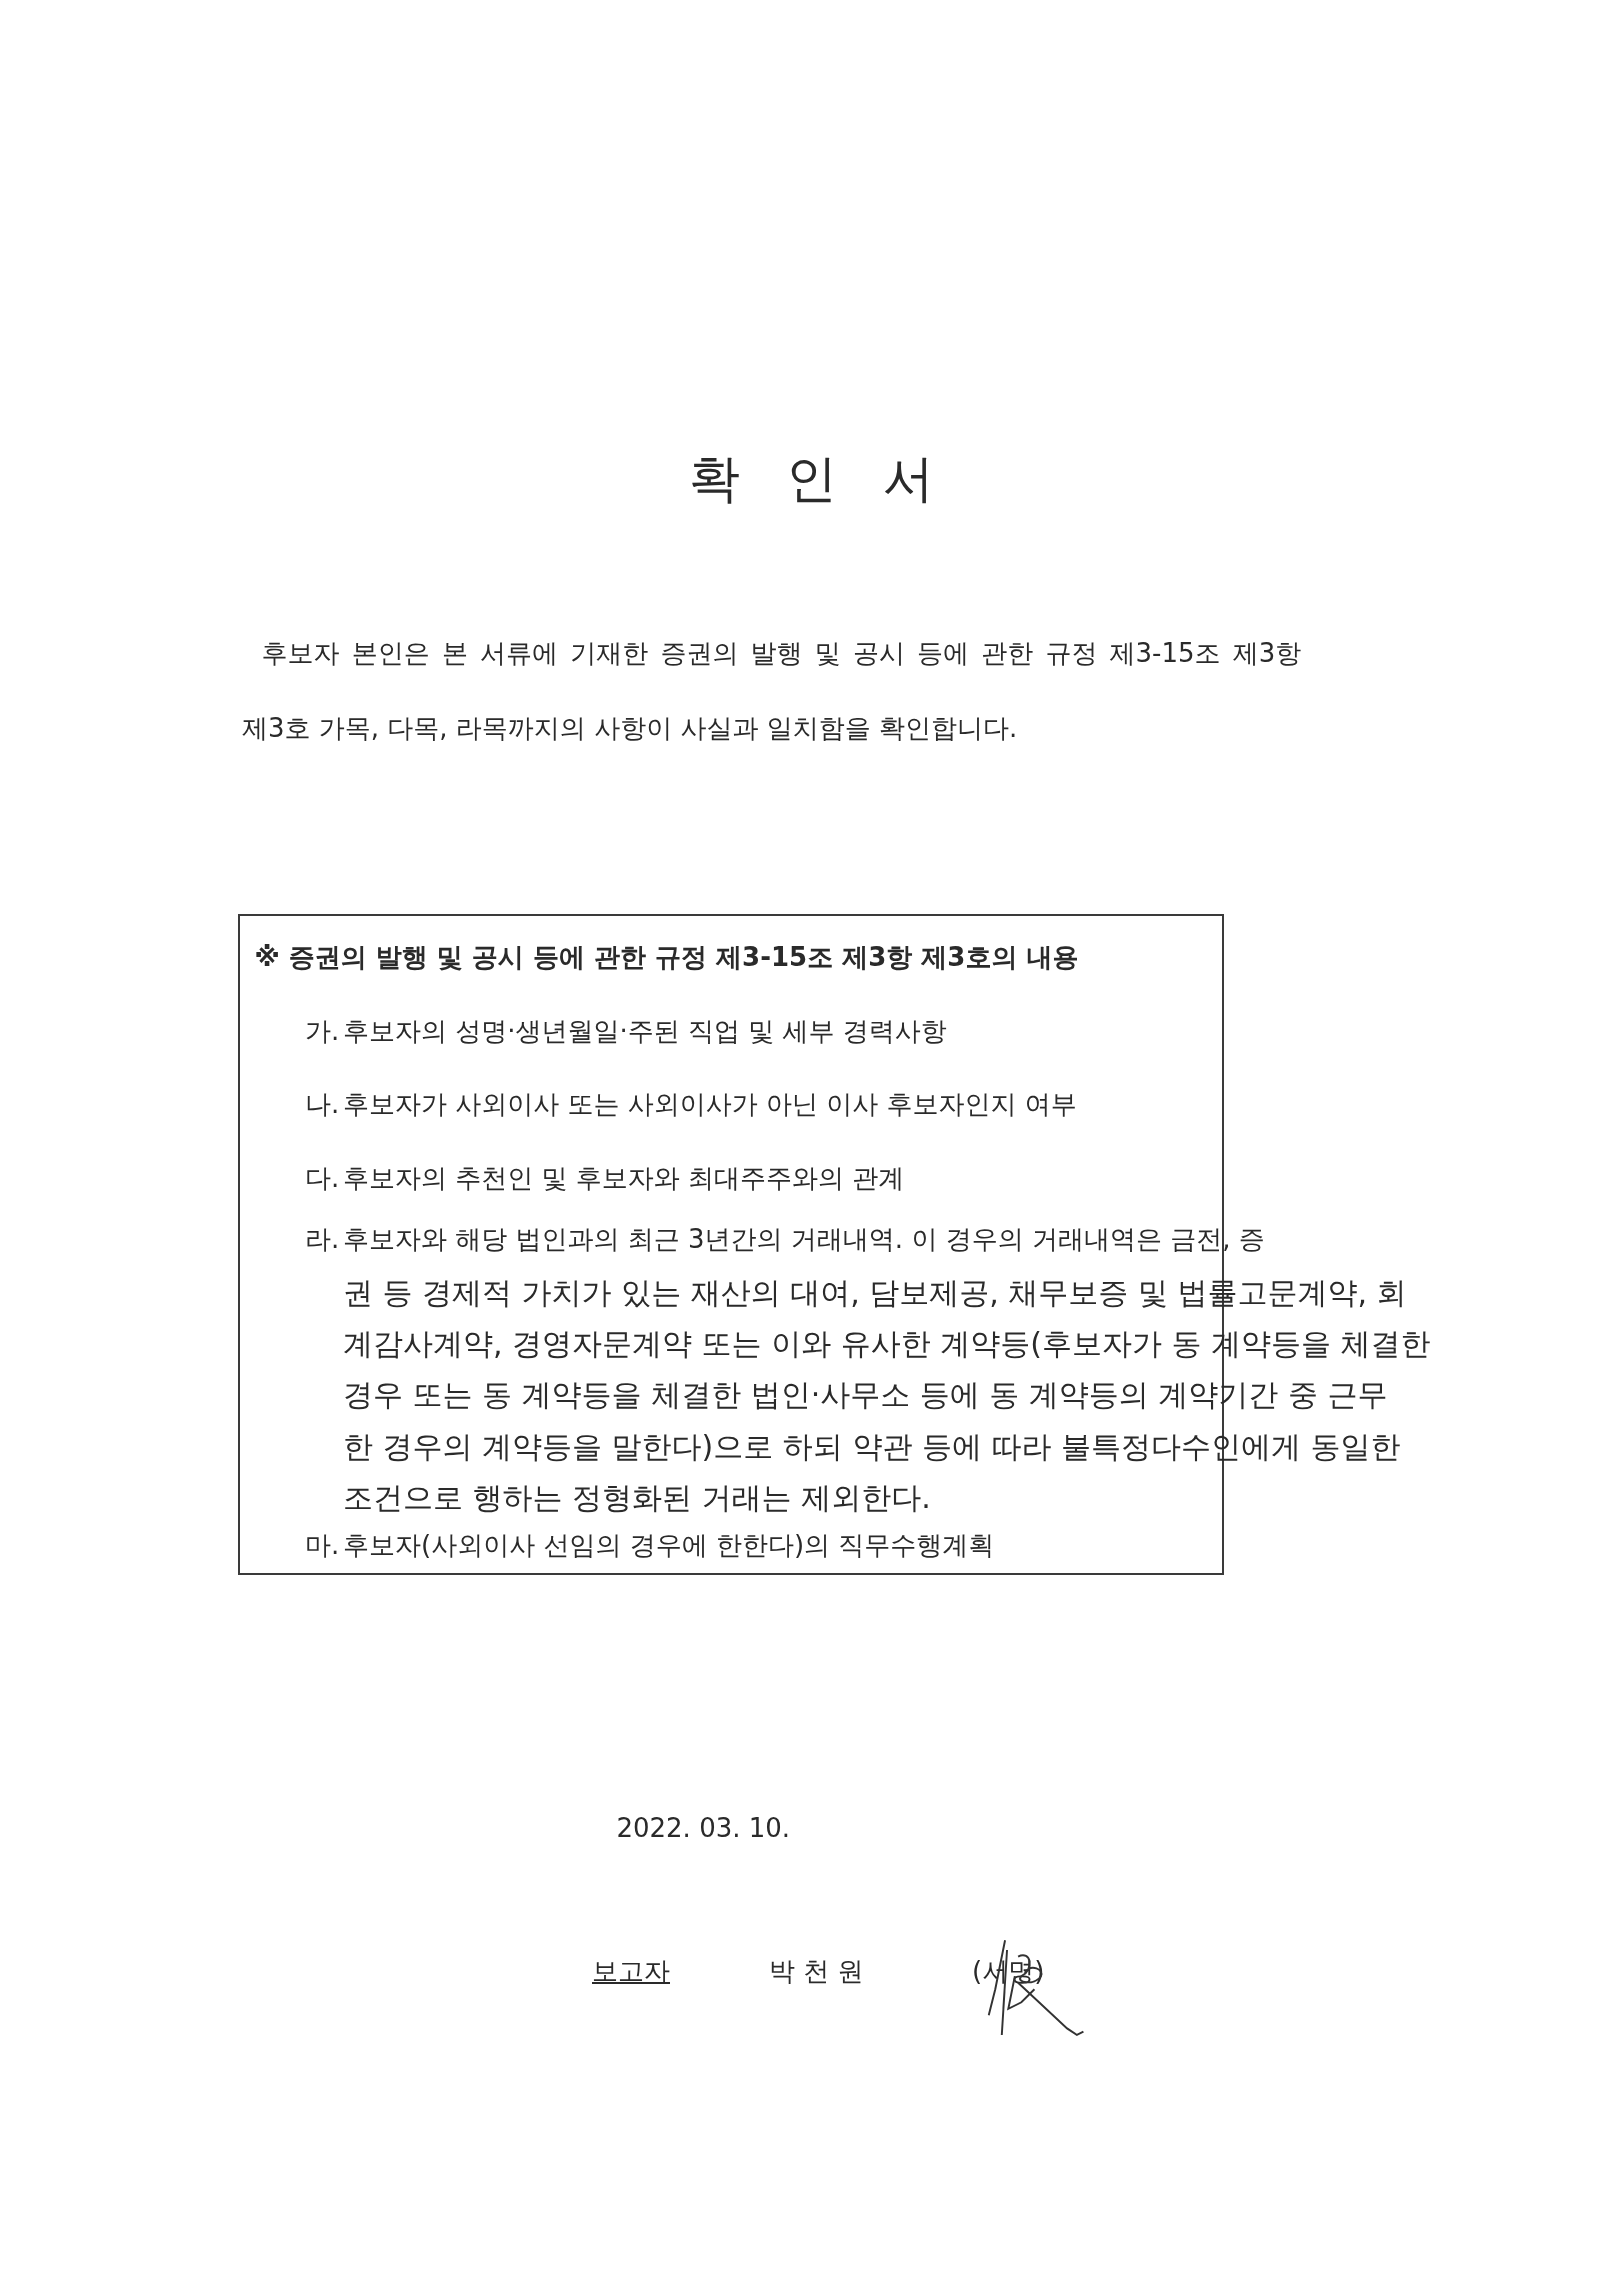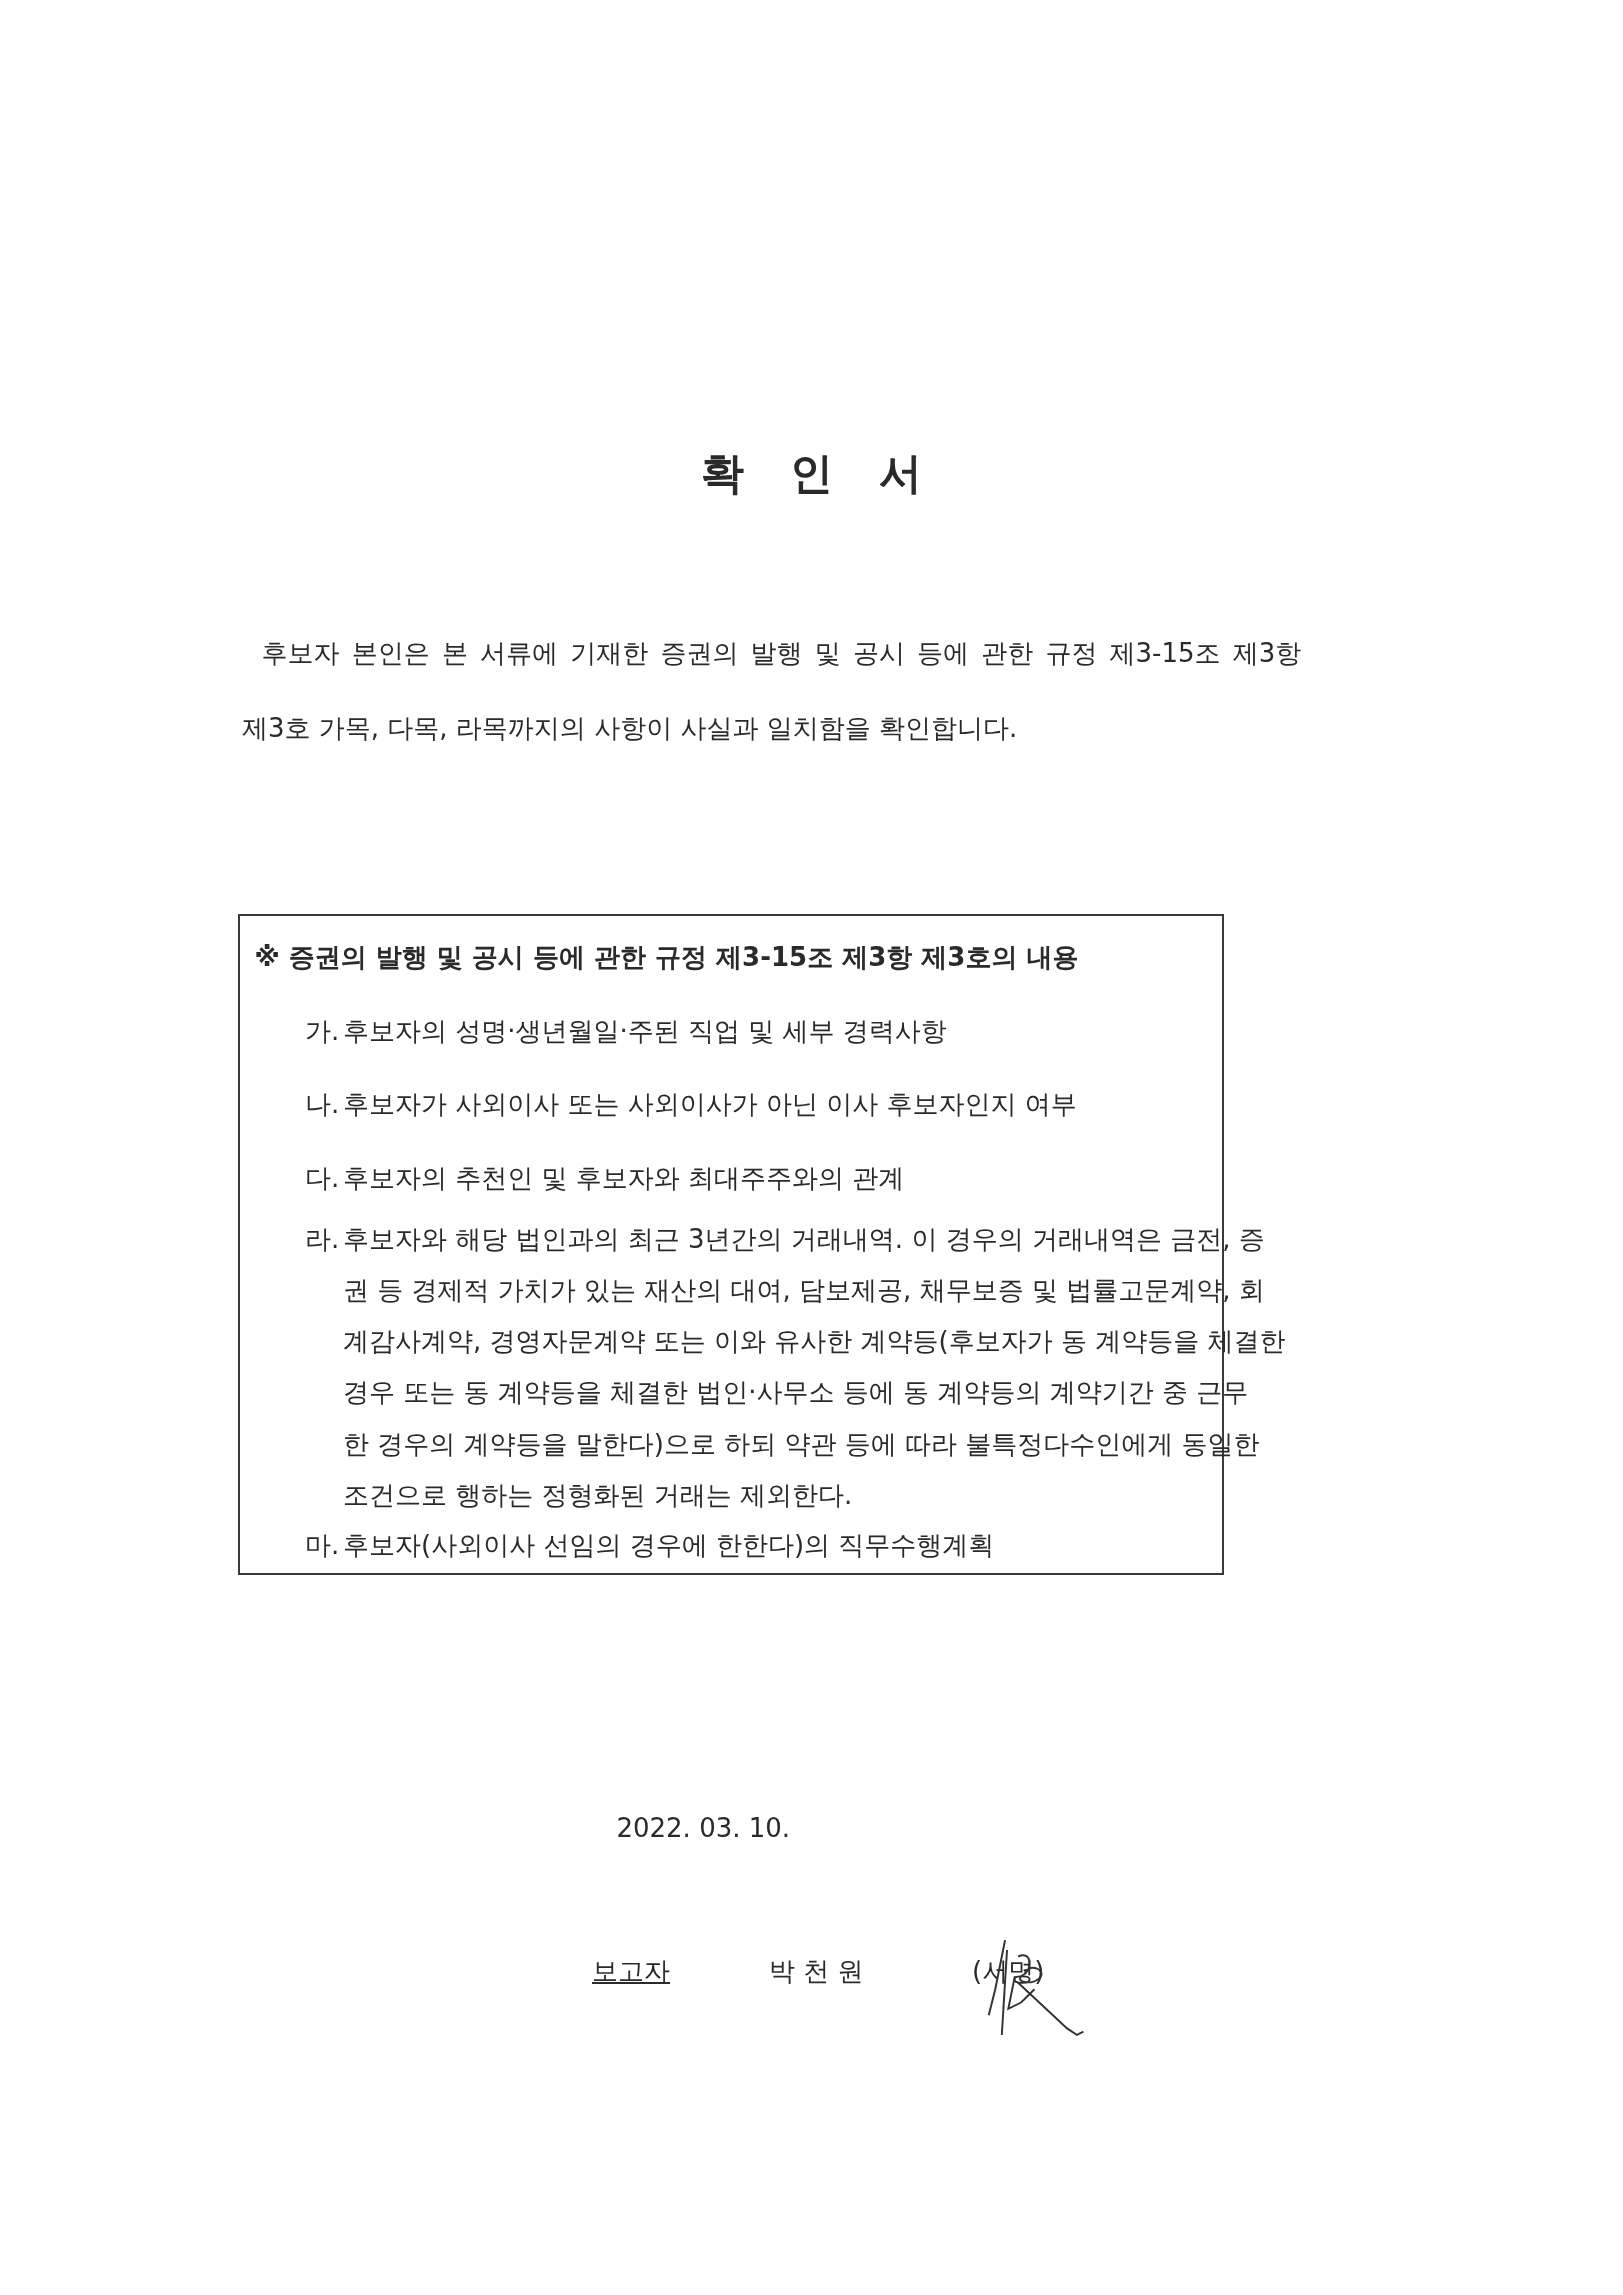--- a/index.html
+++ b/index.html
@@ -2,37 +2,37 @@
 <html style="font-size:10.5px"><head>
 <meta charset="utf-8">
 <style>
   html, body { margin: 0; padding: 0; background: #ffffff; }
   body {
     width: 1623px; height: 2295px; position: relative; overflow: hidden;
     font-family: "DejaVu Sans", "Liberation Sans", sans-serif; color: #2a2a2a;
   }
   .title {
     position: absolute; top: 445px; left: 0; width: 1623px; text-align: center;
-    font-size: 43px; font-weight: bold; letter-spacing: 46px; padding-left: 46px; box-sizing: border-box;
+    font-size: 51px; font-weight: normal; letter-spacing: 46px; padding-left: 46px; box-sizing: border-box;
   }
   .para {
     position: absolute; left: 242px; width: 1159px; font-size: 26px; line-height: 26px;
   }
   .para .l1 { position: absolute; top: 0; left: 19.6px; white-space: nowrap; word-spacing: 3.9px; }
   .para .l2 { position: absolute; top: 75px; left: 0; white-space: nowrap; }
   .box {
     position: absolute; left: 238px; top: 914px; width: 986px; height: 661px;
     border: 2px solid #3a3a3a; box-sizing: border-box;
   }
   .box-head {
     position: absolute; left: 14.4px; top: 23.6px; font-size: 26px; font-weight: bold; white-space: nowrap;
   }
   .item { position: absolute; left: 65px; font-size: 26px; white-space: nowrap; }
   .item .mark { display: inline-block; width: 38px; }
-  .cont { position: absolute; left: 103px; font-size: 26px; white-space: nowrap; }
+  .cont { position: absolute; left: 103px; font-size: 30px; white-space: nowrap; }
   .date { position: absolute; top: 1813px; left: 0; width: 1387px; text-align: center; font-size: 26px; padding-left: 19.6px; box-sizing: border-box;}
   .sig-row { position: absolute; top: 1954px; font-size: 26px; white-space: nowrap; }
   .signature { position: absolute; left: 969px; top: 1937px; }
 </style>
 </head>
 <body>
 
 <div>
   <div class="title">확인서</div>
 

